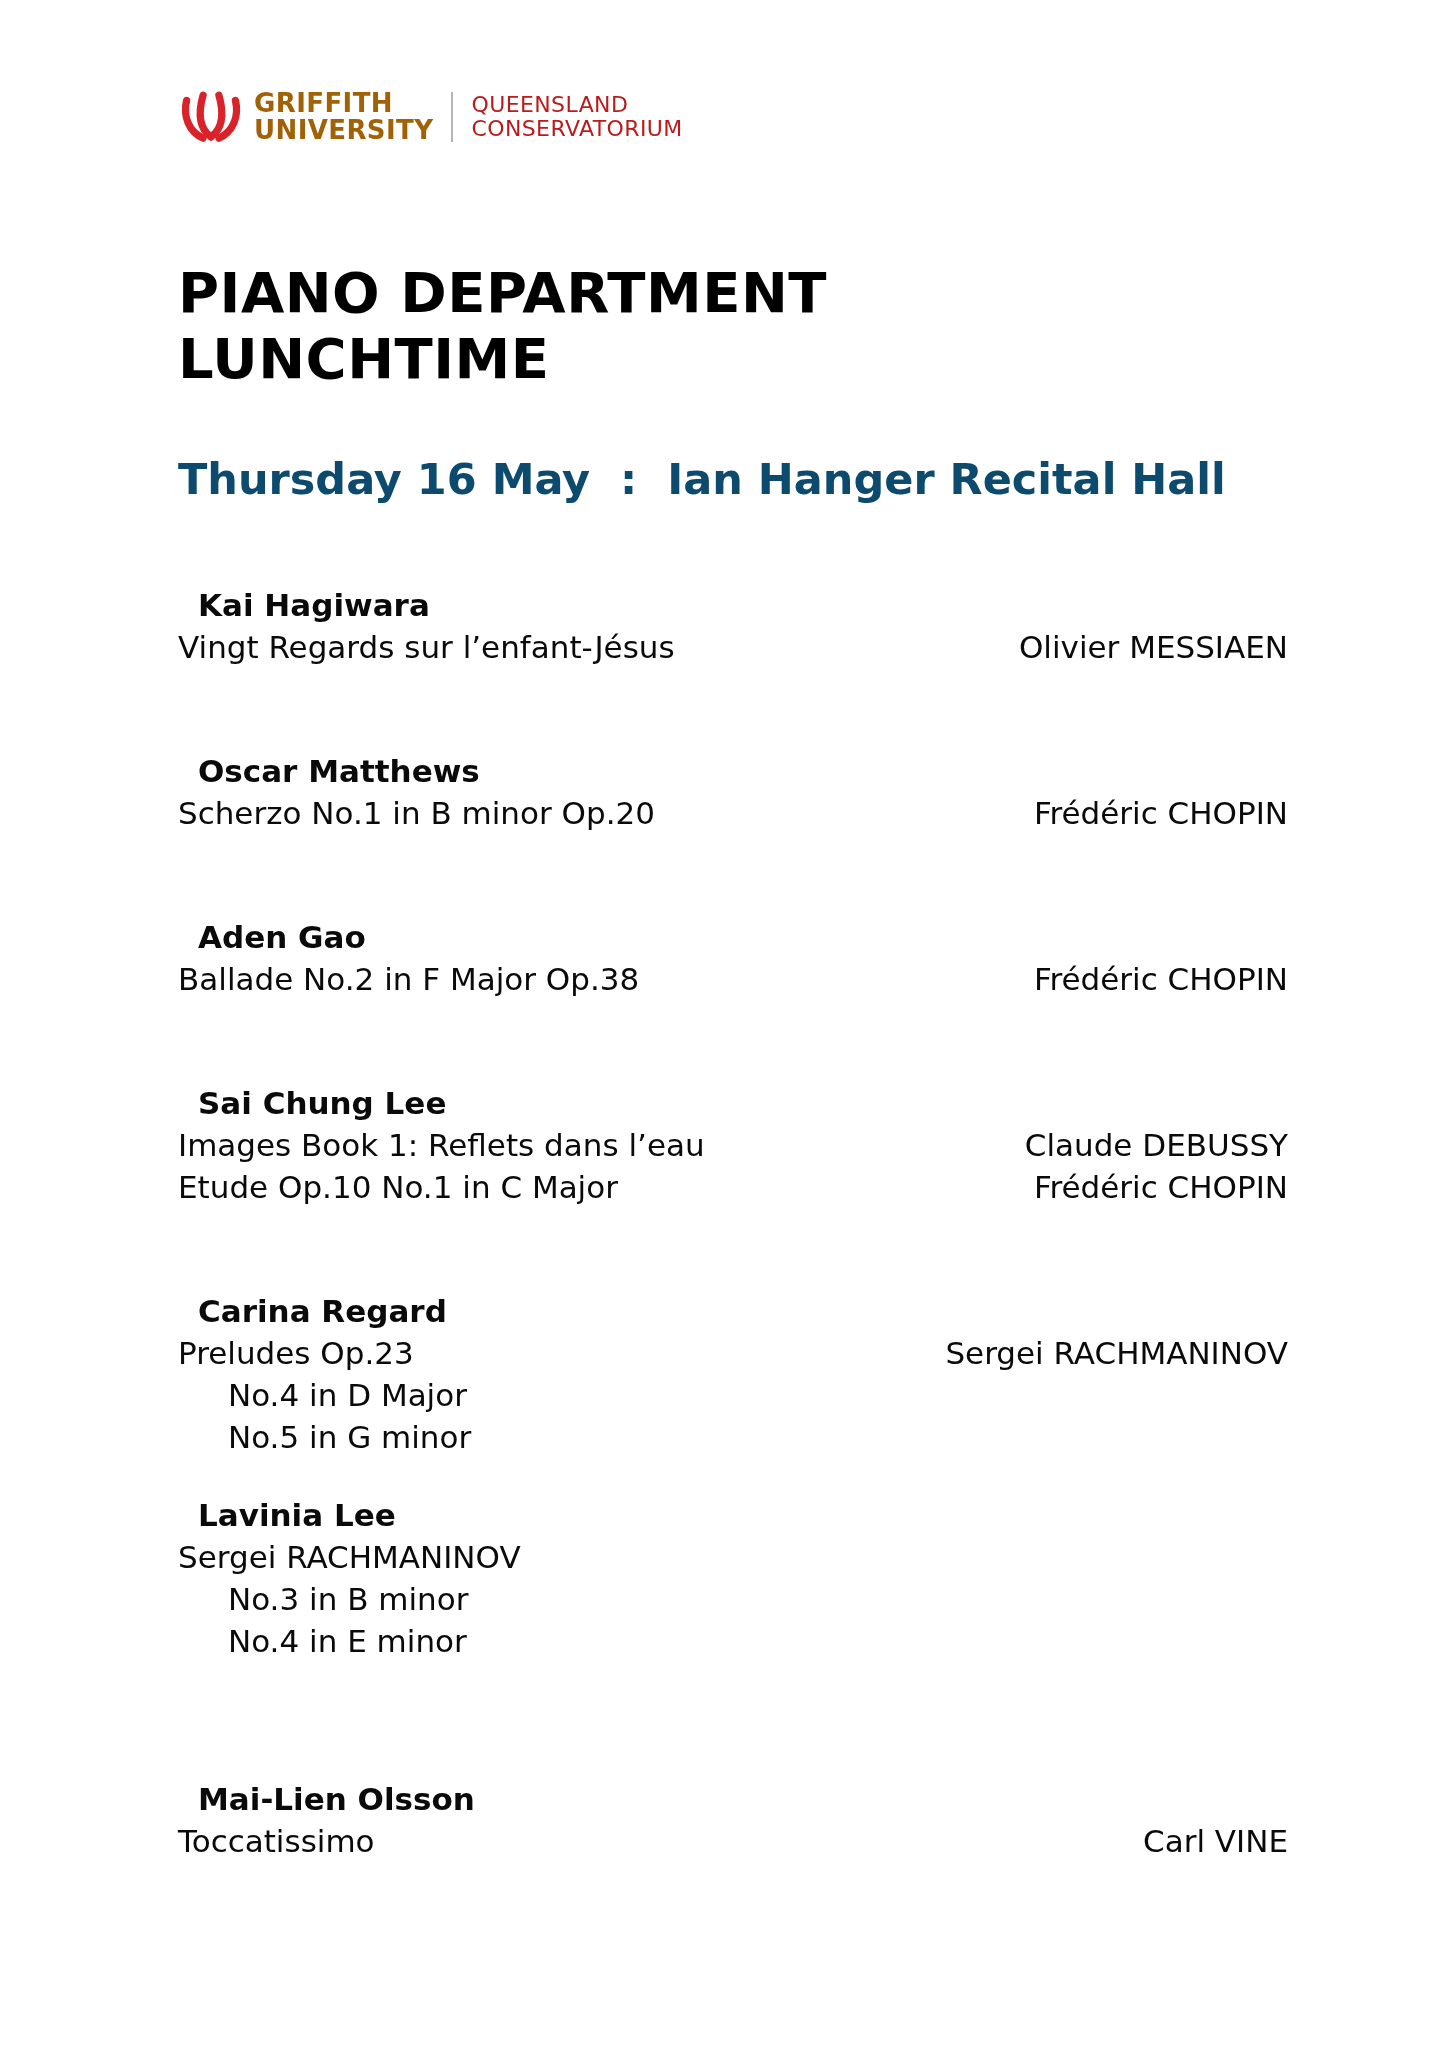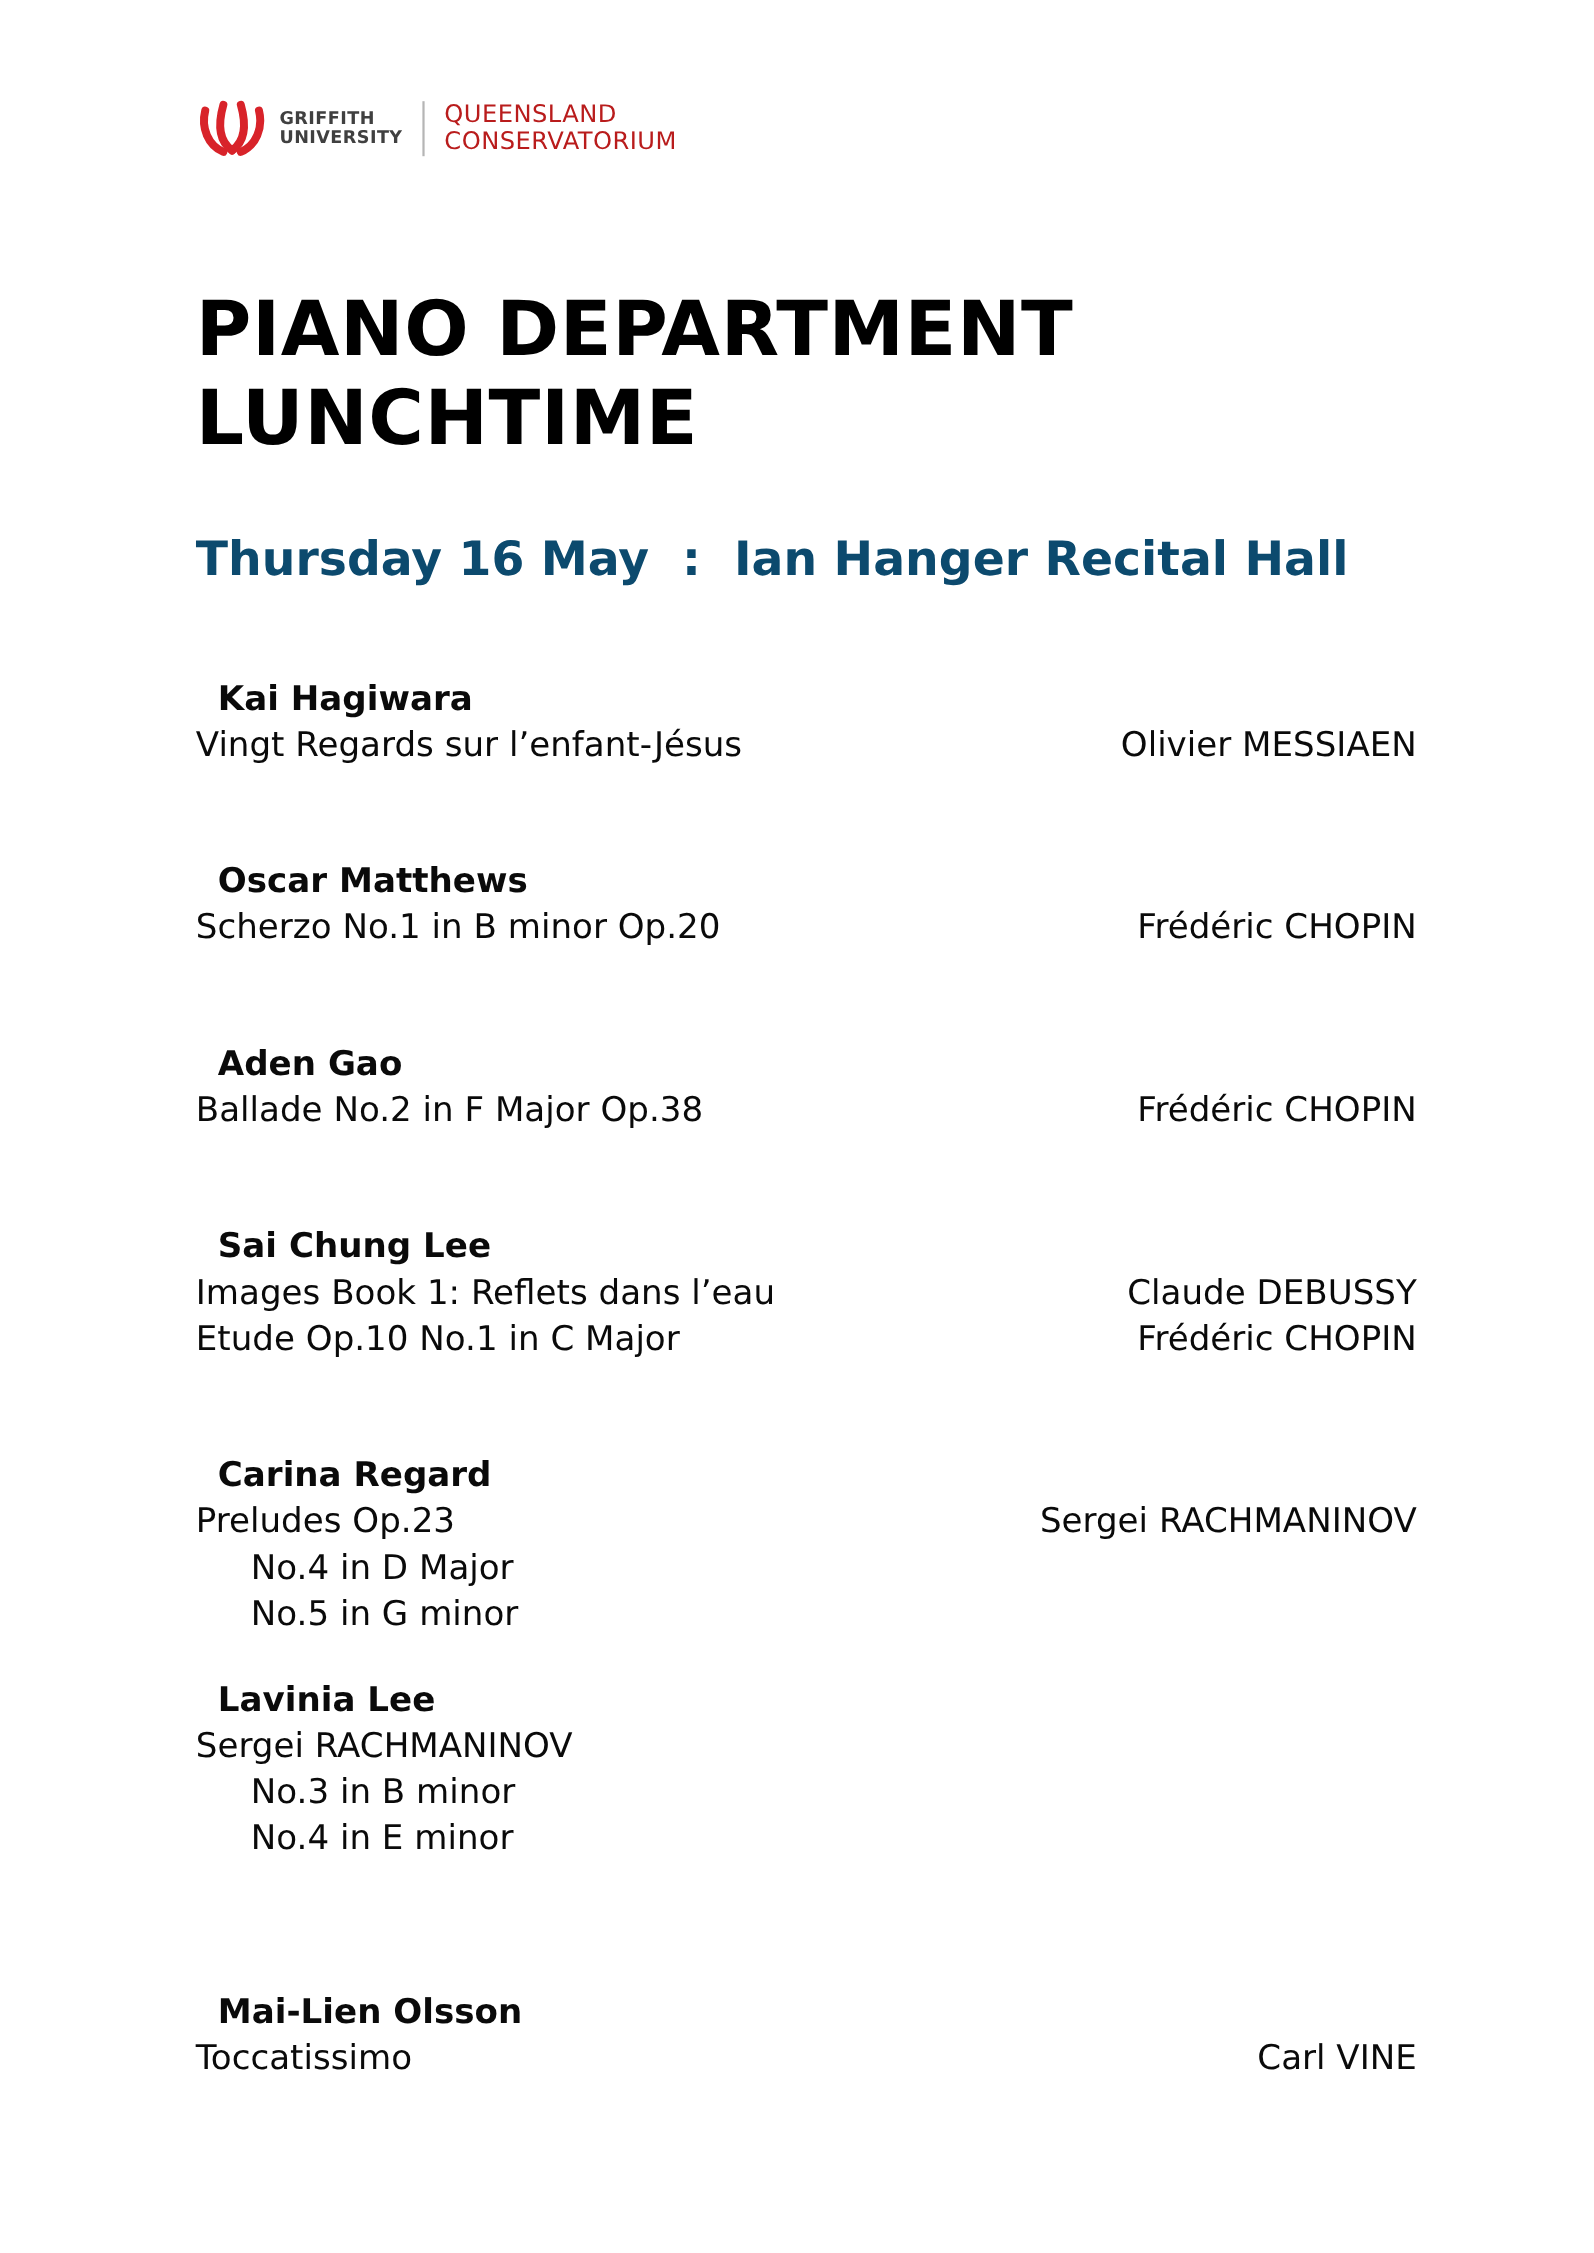--- a/index.html
+++ b/index.html
@@ -26,43 +26,43 @@
   }
   .logo-mark {
     display: inline-block;
     width: 66px;
     height: 62px;
     flex: 0 0 auto;
   }
   .logo-mark svg { width: 100%; height: 100%; display: block; }
   .uni-name {
     margin-left: 10px;
-    color: #404040;
+    color: #a16207;
     font-weight: bold;
-    font-size: 16px;
+    font-size: 26px;
     line-height: 1.05;
     letter-spacing: 0.4px;
   }
   .logo-divider {
     width: 2px;
     height: 50px;
     background: #b5b5b5;
     margin: 0 18px;
   }
   .org-name {
     color: #b91c1c;
     font-size: 22px;
     line-height: 1.1;
     letter-spacing: 0.4px;
   }
 
   
   .title {
     margin: 112px 0 0 0;
-    font-size: 69px;
+    font-size: 56px;
     font-weight: bold;
     line-height: 1.17;
     letter-spacing: 0.5px;
     color: #000000;
   }
   .title-line { display: block; }
   .subtitle {
     margin: 63px 0 0 0;
     font-size: 43px;
     font-weight: bold;

